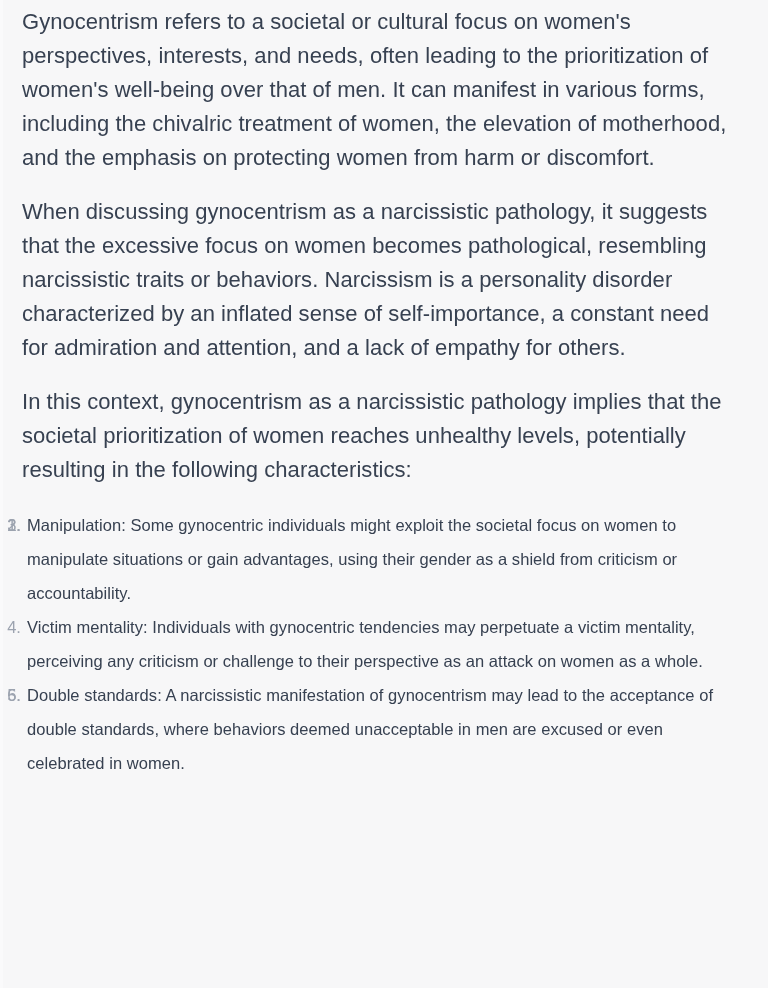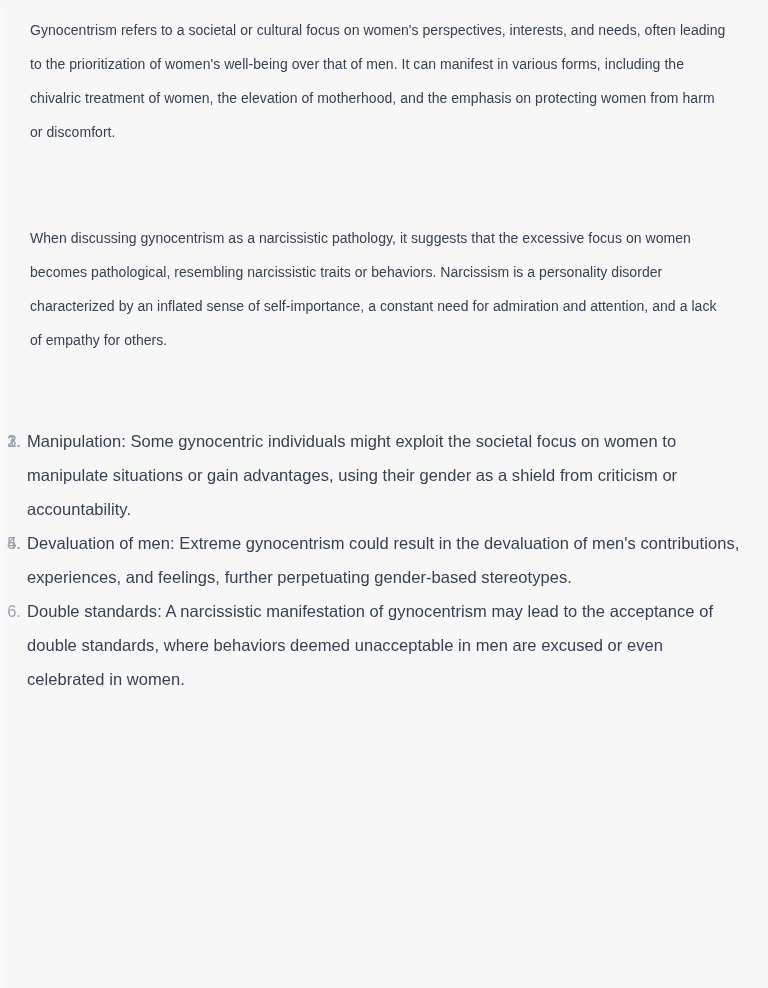--- a/index.html
+++ b/index.html
@@ -33,24 +33,24 @@
   }
 
   .content {
     position: relative;
     padding: 0 14px 0 0;
     box-sizing: border-box;
     width: 768px;
   }
 
   p.para {
-    margin: 8px;
-    padding: 18px;
+    margin: 0;
+    padding: 0;
     color: #374151;
-    font-size: 14px;
+    font-size: 22px;
     line-height: 34px;
     letter-spacing: 0.05px;
     padding-left: 22px;
     padding-right: 16px;
   }
 
   p.para.first {
     padding-top: 5px;
   }
 
@@ -101,40 +101,41 @@
   <div class="content">
 
     <p class="para first">Gynocentrism refers to a societal or cultural focus on women's perspectives, interests, and needs, often leading to the prioritization of women's well-being over that of men. It can manifest in various forms, including the chivalric treatment of women, the elevation of motherhood, and the emphasis on protecting women from harm or discomfort.</p>
 
     <div class="para-gap"></div>
 
     <p class="para">When discussing gynocentrism as a narcissistic pathology, it suggests that the excessive focus on women becomes pathological, resembling narcissistic traits or behaviors. Narcissism is a personality disorder characterized by an inflated sense of self-importance, a constant need for admiration and attention, and a lack of empathy for others.</p>
 
     <div class="para-gap"></div>
 
+    <p class="para">In this context, gynocentrism as a narcissistic pathology implies that the societal prioritization of women reaches unhealthy levels, potentially resulting in the following characteristics:</p>
 
     <div class="list-top-gap"></div>
 
     <ol class="char-list">
       <li>
         <span class="marker">1.</span>
       </li>
       <li>
         <span class="marker">2.</span>
       </li>
       <li>
         <span class="marker">3.</span>
         <span class="item-text">Manipulation: Some gynocentric individuals might exploit the societal focus on women to manipulate situations or gain advantages, using their gender as a shield from criticism or accountability.</span>
       </li>
       <li>
         <span class="marker">4.</span>
+        <span class="item-text">Victim mentality: Individuals with gynocentric tendencies may perpetuate a victim mentality, perceiving any criticism or challenge to their perspective as an attack on women as a whole.</span>
       </li>
       <li>
         <span class="marker">5.</span>
-        <span class="item-text">Devaluation of men: Extreme gynocentrism could result in the devaluation of men's contributions, experiences, and feelings, further perpetuating gender-based stereotypes.</span>
       </li>
       <li>
         <span class="marker">6.</span>
         <span class="item-text">Double standards: A narcissistic manifestation of gynocentrism may lead to the acceptance of double standards, where behaviors deemed unacceptable in men are excused or even celebrated in women.</span>
       </li>
     </ol>
 
   </div>
 </div>
 

